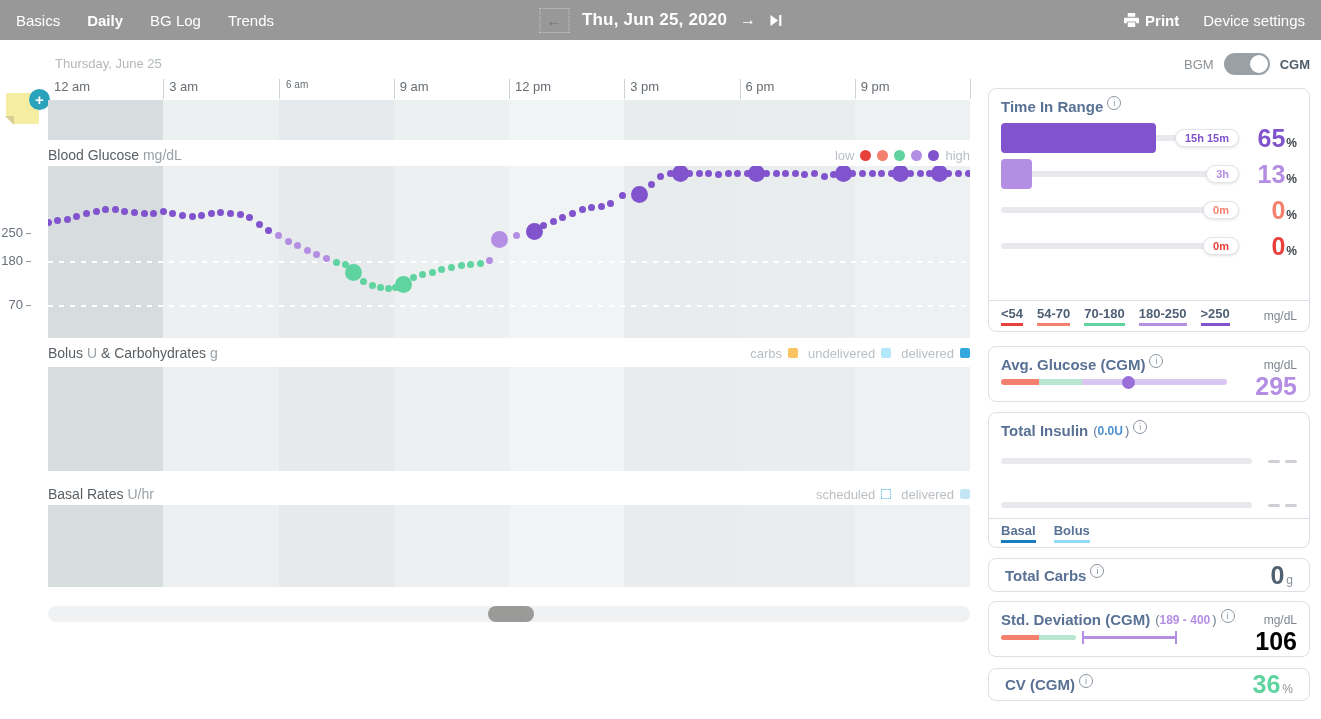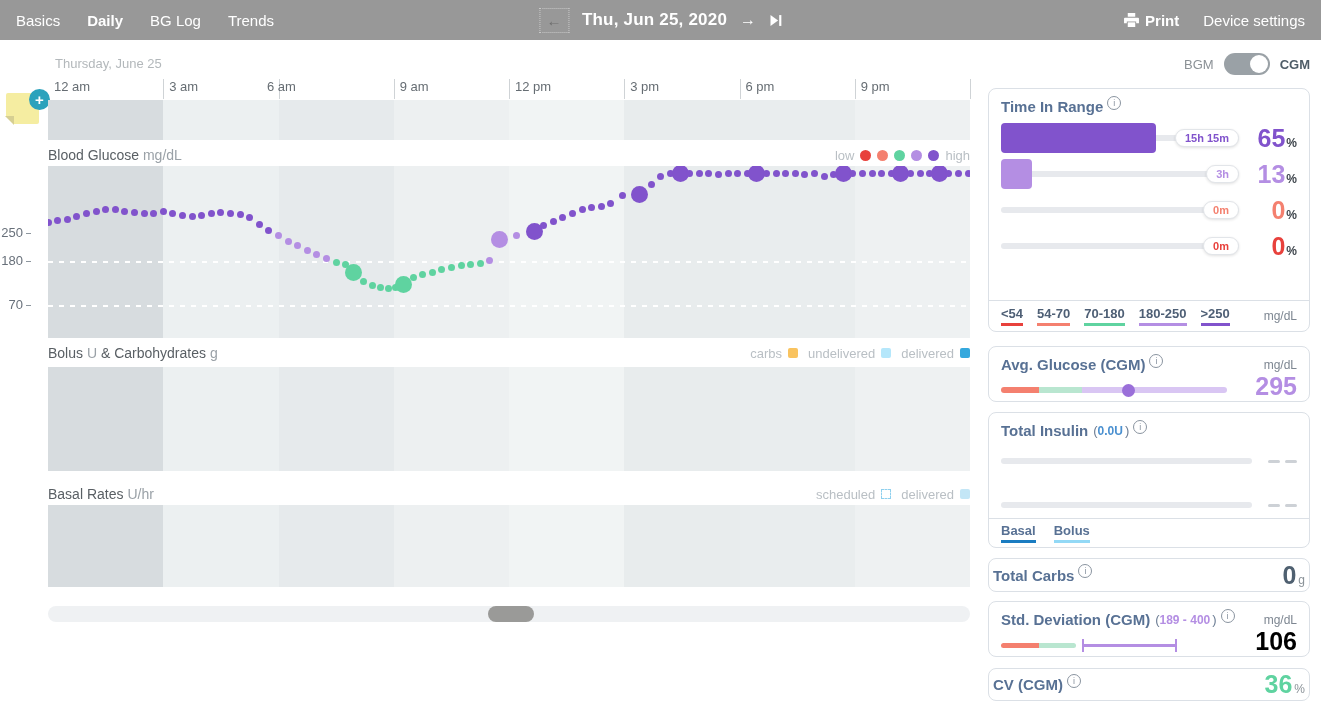--- a/index.html
+++ b/index.html
@@ -57,34 +57,34 @@
   .tir-line{position:absolute;left:0;right:0;top:14px;height:6px;border-radius:3px;background:#e7e9ed;}
   .tir-fill{position:absolute;left:0;top:2px;height:30px;border-radius:4px;}
   .tir-pill{position:absolute;right:0;top:50%;transform:translateY(-50%);background:#fff;border:1px solid #e2e5e9;
             border-radius:11px;padding:2px 9px;font-size:11px;font-weight:700;box-shadow:0 1px 3px rgba(0,0,0,.12);white-space:nowrap;}
   .tir-pct{width:58px;text-align:right;white-space:nowrap;}
   .pct-num{font-size:25px;font-weight:700;}
   .pct-sign{font-size:12px;font-weight:700;color:#3f464d;margin-left:1px;}
   .tir-footer{position:absolute;left:0;right:0;bottom:0;height:30px;border-top:1px solid #dbe0e6;
               display:flex;align-items:center;padding:0 12px;gap:14px;}
   .range-lbl{font-size:13px;font-weight:700;color:#4e5f75;padding-bottom:2px;border-bottom:3px solid transparent;}
-  .stat-row{display:flex;align-items:flex-end;padding:2px 12px 0;}
+  .stat-row{display:flex;align-items:flex-start;padding:2px 12px 0;}
   .minibar{position:relative;flex:1;height:14px;margin-right:12px;}
   .big-val{font-size:25px;font-weight:700;width:58px;text-align:right;line-height:22px;}
   .paren{font-size:13px;color:#6b7c93;margin-left:5px;}
   .paren-val-blue{font-size:12px;font-weight:700;color:#4a90d0;}
   .paren-val-lp{font-size:12px;font-weight:700;color:#b48ee3;}
   .ins-row{display:flex;align-items:center;padding:0 12px;}
   .ins-track{flex:1;height:6px;border-radius:3px;background:#e7e9ed;margin-right:16px;}
   .dashpair{display:flex;gap:5px;}
   .dash{width:12px;height:3px;border-radius:2px;background:#cdd1d6;}
   .ins-footer{position:absolute;left:0;right:0;bottom:0;height:28px;border-top:1px solid #dbe0e6;
               display:flex;align-items:center;padding:0 12px;gap:18px;}
   .ins-tab{font-size:13px;font-weight:700;color:#587194;padding-bottom:2px;border-bottom:3px solid transparent;}
-  .inline-card{display:flex;align-items:center;padding:0 4px;}
+  .inline-card{display:flex;align-items:center;padding:0 16px;}
   .val-unit{font-size:12px;color:#8a9298;margin-left:2px;}
 </style>
 </head>
 <body>
 
 <div id="page">
 
   <header class="topnav">
     <nav class="nav-tabs">
       <span class="tab">Basics</span>
@@ -121,21 +121,21 @@
   <button class="note-add">
     <span class="note-sticky"></span>
     <span class="note-plus">+</span>
   </button>
 
   <div class="time-axis" id="time-axis">
       <span style="position: absolute; left: 6px; top: 1px; font-size: 13px; color: rgb(102, 109, 115);">12 am</span>
       <div style="position: absolute; left: 115.25px; top: 1px; width: 1px; height: 20px; background: rgb(207, 211, 214);"></div>
       <span style="position: absolute; left: 121.25px; top: 1px; font-size: 13px; color: rgb(102, 109, 115);">3 am</span>
       <div style="position: absolute; left: 230.5px; top: 1px; width: 1px; height: 20px; background: rgb(207, 211, 214);"></div>
-      <span style="position: absolute; left: 219px; top: 1px; font-size: 13px; color: rgb(102, 109, 115);">6 am</span>
+      <span style="position: absolute; left: 238px; top: 1px; font-size: 10px; color: rgb(102, 109, 115);">6 am</span>
       <div style="position: absolute; left: 345.75px; top: 1px; width: 1px; height: 20px; background: rgb(207, 211, 214);"></div>
       <span style="position: absolute; left: 351.75px; top: 1px; font-size: 13px; color: rgb(102, 109, 115);">9 am</span>
       <div style="position: absolute; left: 461px; top: 1px; width: 1px; height: 20px; background: rgb(207, 211, 214);"></div>
       <span style="position: absolute; left: 467px; top: 1px; font-size: 13px; color: rgb(102, 109, 115);">12 pm</span>
       <div style="position: absolute; left: 576.25px; top: 1px; width: 1px; height: 20px; background: rgb(207, 211, 214);"></div>
       <span style="position: absolute; left: 582.25px; top: 1px; font-size: 13px; color: rgb(102, 109, 115); text-align: center;">3 pm</span>
       <div style="position: absolute; left: 691.5px; top: 1px; width: 1px; height: 20px; background: rgb(207, 211, 214);"></div>
       <span style="position: absolute; left: 697.5px; top: 1px; font-size: 13px; color: rgb(102, 109, 115);">6 pm</span>
       <div style="position: absolute; left: 806.75px; top: 1px; width: 1px; height: 20px; background: rgb(207, 211, 214);"></div>
       <span style="position: absolute; left: 812.75px; top: 1px; font-size: 13px; color: rgb(102, 109, 115);">9 pm</span>

